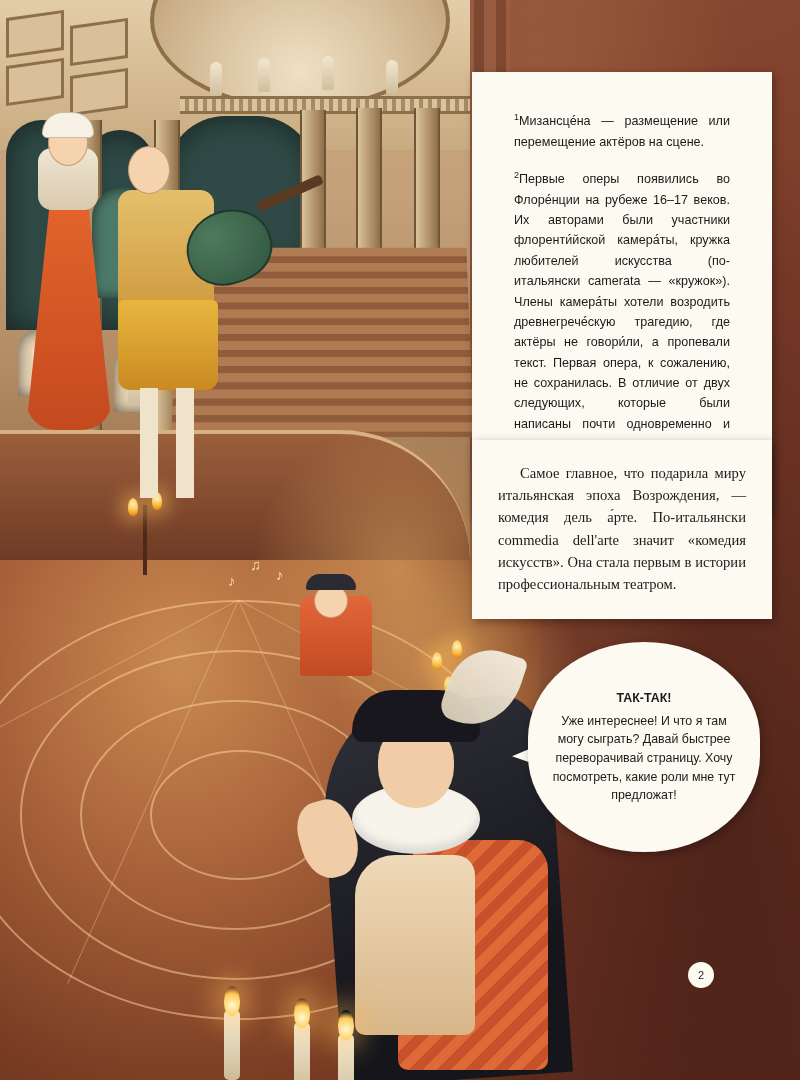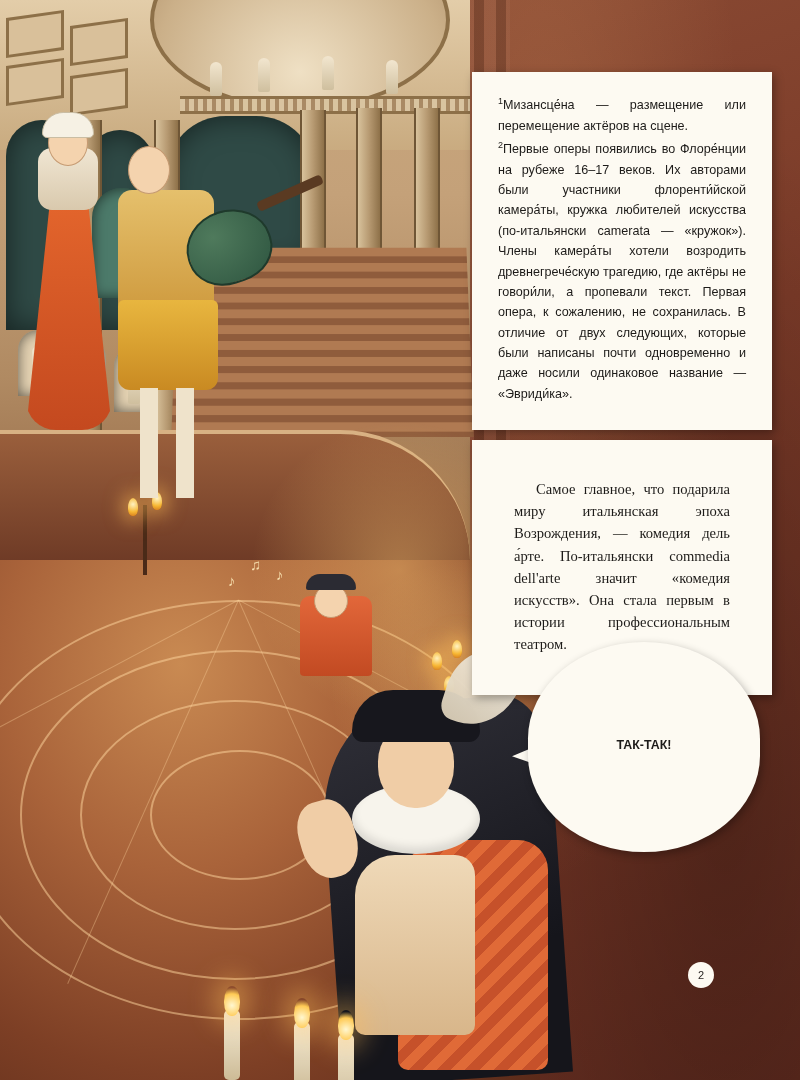--- a/index.html
+++ b/index.html
@@ -216,30 +216,30 @@
   .card {
     position: absolute;
     background: #fdfaf2;
     color: #1d1b19;
     box-shadow: 2px 3px 9px rgba(0,0,0,.35);
   }
   .card.note1 {
     left: 472px; top: 72px; width: 300px; padding: 22px 26px 26px 26px;
     font-size: 12.6px; line-height: 1.62;
   }
-  .card.note1 p { margin: 0; text-align: justify; }
+  .card.note1 p { margin: 16px; text-align: justify; }
   .card.note1 p + p { margin-top: 2px; }
   .sup { font-size: 9px; vertical-align: super; }
 
   .card.body1 {
     left: 472px; top: 440px; width: 300px; padding: 22px 26px 24px 26px;
     font-family: "Liberation Serif", serif;
     font-size: 14.6px; line-height: 1.52; text-align: justify;
   }
-  .card.body1 p { margin: 16px; text-indent: 22px; }
+  .card.body1 p { margin: 0; text-indent: 22px; }
 
   
   .bubble {
     position: absolute; left: 528px; top: 642px; width: 232px; height: 210px;
     background: #fdfaf2;
     border-radius: 50% / 46%;
     box-shadow: 2px 3px 9px rgba(0,0,0,.3);
     display: flex; align-items: center; justify-content: center;
   }
   .bubble-inner {
@@ -381,18 +381,19 @@
   </div>
 
   <div class="card body1">
     <p>Самое главное, что подарила миру итальянская эпоха Возрождения, — комедия дель а́рте. По-итальянски commedia dell'arte значит «комедия искусств». Она стала первым в истории профессиональным театром.</p>
   </div>
 
   <div class="bubble-tail"></div>
   <div class="bubble">
     <div class="bubble-inner">
       <span class="shout">ТАК-ТАК!</span>
+      <span>Уже интереснее! И что я там могу сыграть? Давай быстрее переворачивай страницу. Хочу посмотреть, какие роли мне тут предложат!</span>
     </div>
   </div>
 
   <div class="pagenum">2</div>
 
 </div>
 
 </body></html>

